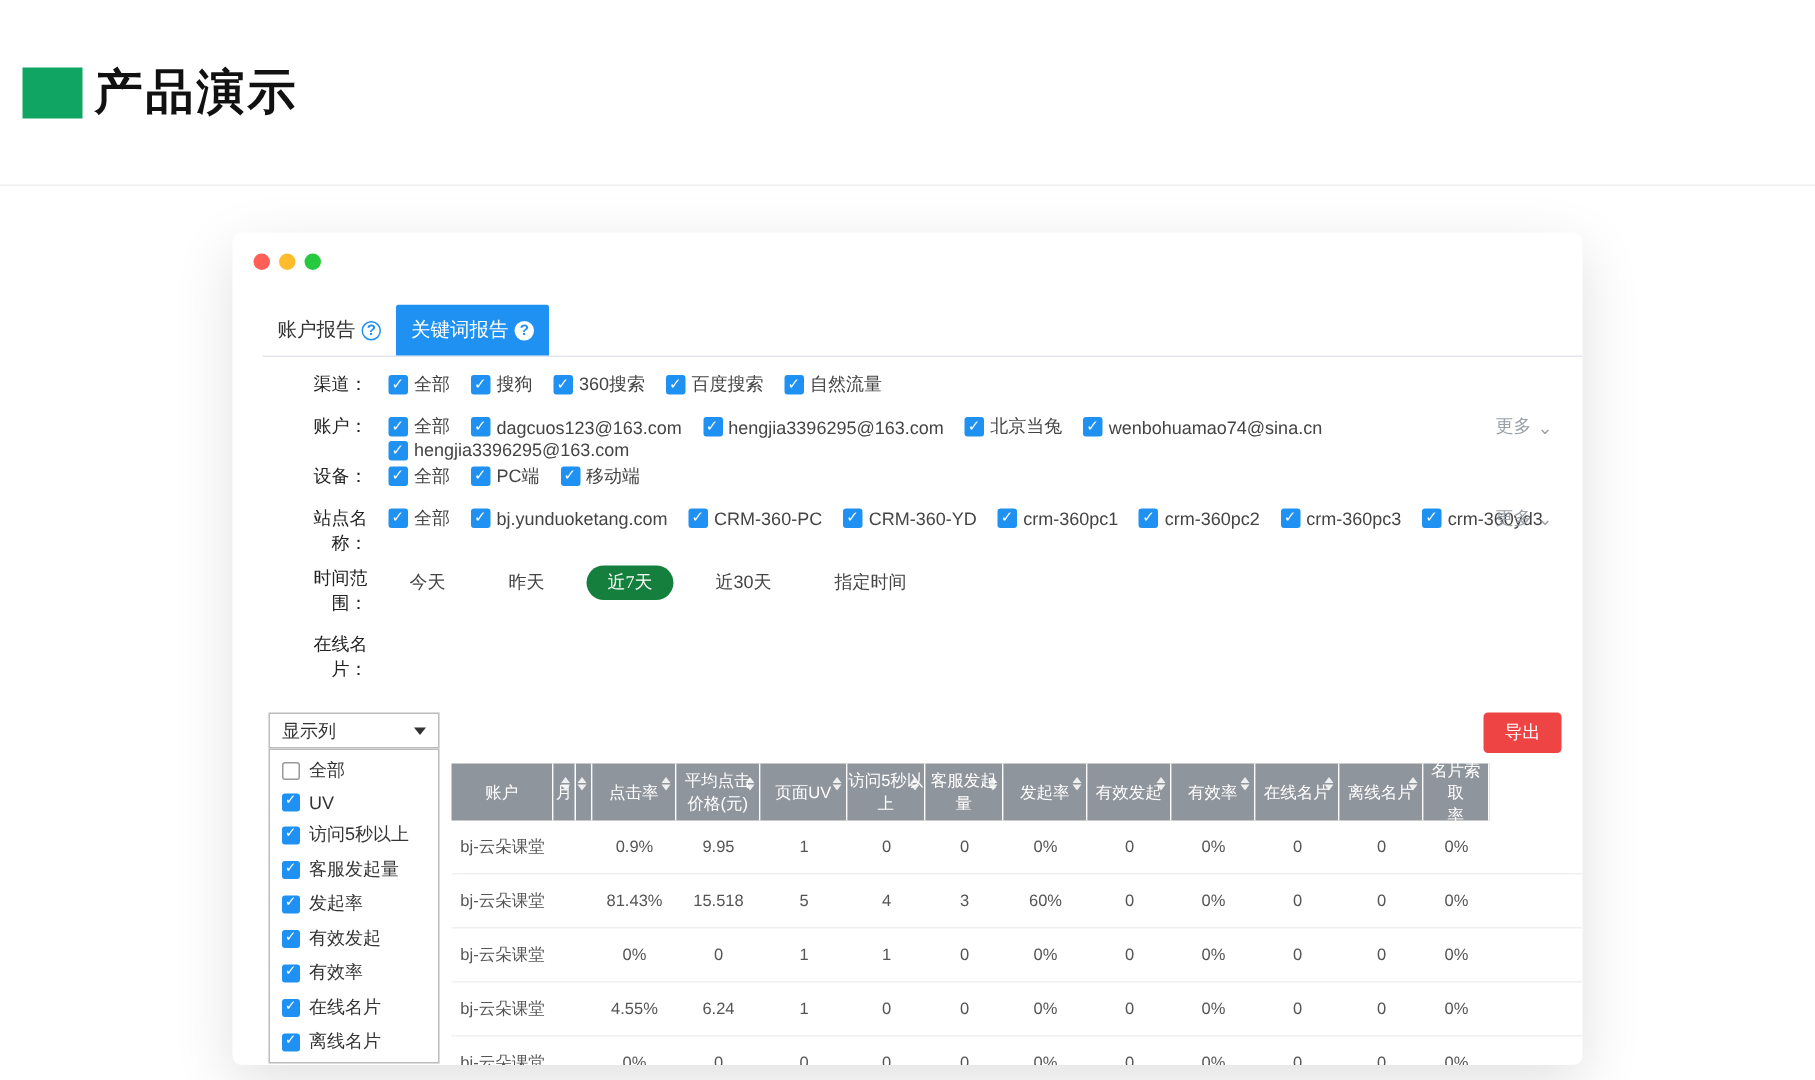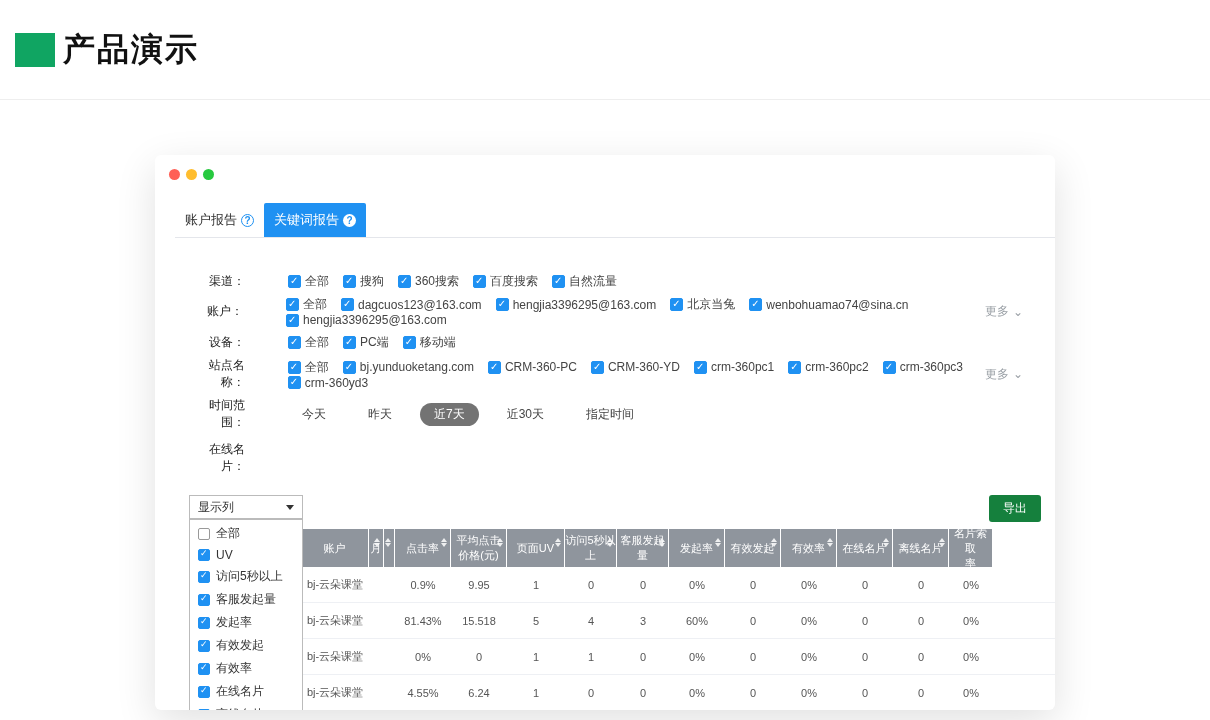--- a/index.html
+++ b/index.html
@@ -1,67 +1,67 @@
 <!DOCTYPE html>
 <html><head>
 <meta charset="utf-8">
 <style>
   * { box-sizing: border-box; margin: 0; padding: 0; font-family: -apple-system, "PingFang SC", "Microsoft YaHei", sans-serif; }
   body { background: #fafafa; color: #333; font-size: 12px; }
   .page-wrap { width: 1210px; height: 720px; margin: 0 auto; background: #fff; position: relative; overflow: hidden; }
-  .page-head { display: flex; align-items: center; height: 100px; padding-left: 15px; border-bottom: 1px solid #eee;}
+  .page-head { display: flex; align-items: center; height: 124px; padding-left: 15px; border-bottom: 1px solid #eee;}
   .head-block { width: 40px; height: 34px; background: #10a562; margin-right: 8px; }
   .head-title { font-size: 32px; font-weight: 900; color: #111; letter-spacing: 2px; margin-right: 20px; }
   .head-sub { font-size: 24px; color: #9aa0a6; letter-spacing: 2px; }
 
   .app-frame {
     position: absolute; left: 155px; top: 155px; width: 900px; height: 555px;
     background: #fff; border-radius: 6px; box-shadow: 0 12px 40px rgba(0,0,0,.12);
     overflow: hidden;
   }
   .traffic-lights { position: absolute; top: 14px; left: 14px; display: flex; gap: 6px; }
   .tl { width: 11px; height: 11px; border-radius: 50%; }
   .tl.red { background: #ff5f56; }
   .tl.yel { background: #ffbd2e; }
   .tl.grn { background: #27c93f; }
 
   .content { position: absolute; left: 20px; right: 0; top: 48px; bottom: 0; overflow: hidden; }
 
-  .tabs { display: flex; align-items: center; border-bottom: 1px solid #e4e6eb; margin-bottom: 20px; }
+  .tabs { display: flex; align-items: center; border-bottom: 1px solid #e4e6eb; margin-bottom: 0; }
   .tab { padding: 8px 10px; font-size: 13px; color: #333; display: flex; align-items: center; gap: 4px; cursor: pointer; }
   .tab.active { background: #1f91f2; color: #fff; border-radius: 2px 2px 0 0; }
   .q-icon { width: 13px; height: 13px; border-radius: 50%; display: inline-flex; align-items: center; justify-content: center; font-size: 10px; font-weight: bold; }
   .q-icon.blue-border { border: 1px solid #1f91f2; color: #1f91f2; }
   .q-icon.white-fill { background: #fff; color: #1f91f2; }
 
   .filters { padding: 10px 0 0 14px; font-size: 12px; }
-  .frow { display: flex; align-items: center; min-height: 26px; margin-bottom: 2px; position: relative; gap: 29px; }
+  .frow { display: flex; align-items: flex-start; min-height: 26px; margin-bottom: 2px; position: relative; }
   .flabel { width: 56px; text-align: right; color: #222; margin-right: 14px; }
   .fitems { display: flex; flex-wrap: wrap; gap: 0 14px; align-items: center; }
   .cb { display: inline-flex; align-items: center; gap: 4px; color: #444; white-space: nowrap; }
   .cb input[type=checkbox] { appearance: none; width: 13px; height: 13px; border: 1px solid #1f91f2; border-radius: 2px; position: relative; cursor: pointer; background:#1f91f2; }
   .cb input[type=checkbox]:checked::after { content:"✓"; color:#fff; font-size:10px; position:absolute; left:1px; top:-1px; }
   .cb input[type=checkbox]:not(:checked){ background:#fff; }
 
-  .more { position: absolute; right: 32px; color: #9aa0a6; font-size: 12px; display:flex; align-items:center; gap:4px; cursor:pointer; }
+  .more { position: absolute; right: 20px; color: #9aa0a6; font-size: 12px; display:flex; align-items:center; gap:4px; cursor:pointer; }
 
   .pill { padding: 3px 14px; border-radius: 12px; font-size: 12px; color: #444; cursor: pointer; }
-  .pill.active { background: #737373; color: #fff; }
+  .pill.active { background: #15803d; color: #fff; font-family: Liberation Serif, serif; }
 
   .table-zone { margin-top: 28px; position: relative; }
-  .dropdown-shell { position: absolute; left: 14px; top: -8px; z-index: 5; }
+  .dropdown-shell { position: absolute; left: 4px; top: -8px; z-index: 5; }
   .dd-btn { width: 114px; height: 24px; border: 1px solid #bbb; background: #fff; display: flex; align-items: center; justify-content: space-between; padding: 0 8px; font-size: 12px; cursor: pointer; }
   .dd-caret { border-left: 4px solid transparent; border-right: 4px solid transparent; border-top: 5px solid #333; }
   .dd-panel { position: absolute; left: 0; top: 24px; width: 114px; border: 1px solid #bbb; background: #fff; padding: 2px 0; }
   .dd-item { display: flex; align-items: center; gap: 6px; padding: 3px 8px; font-size: 12px; cursor: pointer; }
   .dd-item input[type=checkbox]{ appearance:none; width:12px; height:12px; border:1px solid #1f91f2; border-radius:2px; position:relative; background:#1f91f2;}
   .dd-item input:checked::after{content:"✓"; color:#fff; font-size:9px; position:absolute; left:1px; top:-2px;}
   .dd-item input:not(:checked){ background:#fff; border-color:#999; }
 
-  .export-btn { position: absolute; right: 14px; top: -8px; background: #15803d; color: #fff; padding: 5px 14px; border-radius: 3px; font-size: 12px; cursor: pointer; }
+  .export-btn { position: absolute; right: 14px; top: -8px; background: #ef4444; color: #fff; padding: 5px 14px; border-radius: 3px; font-size: 12px; cursor: pointer; }
 
   .data-table { position: absolute; left: 126px; top: 26px; right: 0; }
   .thead { display: flex; }
   .th { background: #8f959d; color: #fff; font-size: 11px; height: 38px; display: flex; flex-direction:column; align-items: center; justify-content: center; border-right: 1px solid #fff; position: relative; text-align:center; }
   .sort-icons { position: absolute; right: 3px; top: 9px; display: flex; flex-direction: column; gap: 0; opacity:.85;}
   .sort-icons span { width:0; height:0; border-left:3px solid transparent; border-right:3px solid transparent; }
   .sort-icons .up { border-bottom: 4px solid #fff; margin-bottom: 1px;}
   .sort-icons .dn { border-top: 4px solid #fff;}
   .tbody {}
   .tr { display: flex; border-bottom: 1px solid #eef0f4; height: 36px; align-items: center; }

